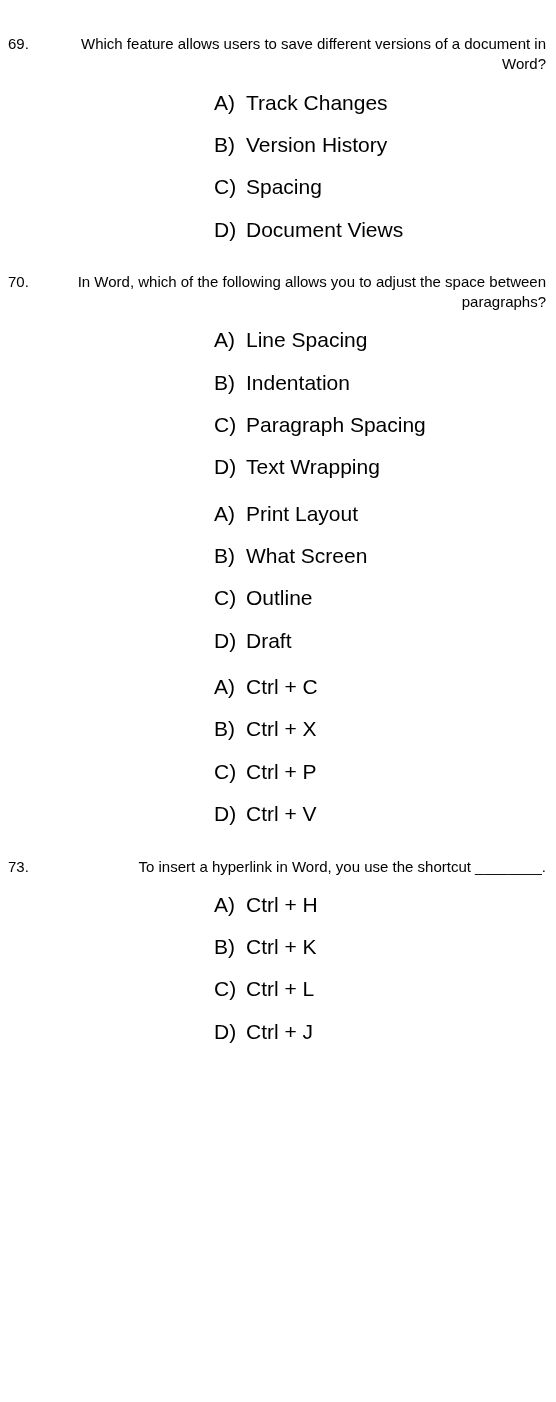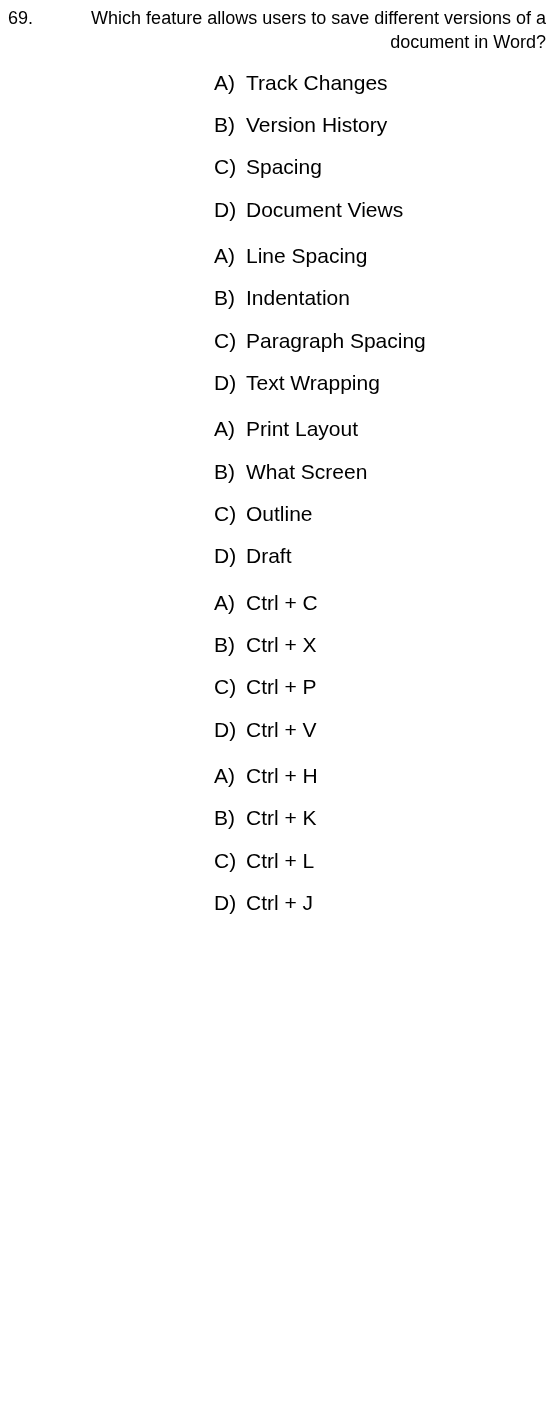--- a/index.html
+++ b/index.html
@@ -10,23 +10,24 @@
       font-family: Arial, Helvetica, sans-serif;
       color: #000000;
       padding: 6px 10px 20px 8px;
     }
     .question {
       margin-bottom: 18px;
     }
     .q-head {
       display: flex;
       align-items: flex-start;
-      font-size: 18px;
+      font-size: 15px;
       line-height: 1.35;
       margin-bottom: 14px;
+      margin-top: 28px;
     }
     .q-number {
       min-width: 34px;
       text-align: left;
     }
     .q-text {
       flex: 1;
       text-align: right;
     }
     .options {
@@ -71,20 +72,24 @@
       <div class="opt-text">Spacing</div>
     </div>
     <div class="option">
       <div class="opt-letter">D)</div>
       <div class="opt-text">Document Views</div>
     </div>
   </div>
 </div>
 
 <div class="question">
+  <div class="q-head">
+    <div class="q-number">70.</div>
+    <div class="q-text">In Word, which of the following allows you to adjust the space between paragraphs?</div>
+  </div>
   <div class="options">
     <div class="option">
       <div class="opt-letter">A)</div>
       <div class="opt-text">Line Spacing</div>
     </div>
     <div class="option">
       <div class="opt-letter">B)</div>
       <div class="opt-text">Indentation</div>
     </div>
     <div class="option">
@@ -134,20 +139,24 @@
       <div class="opt-text">Ctrl + P</div>
     </div>
     <div class="option">
       <div class="opt-letter">D)</div>
       <div class="opt-text">Ctrl + V</div>
     </div>
   </div>
 </div>
 
 <div class="question">
+  <div class="q-head">
+    <div class="q-number">73.</div>
+    <div class="q-text">To insert a hyperlink in Word, you use the shortcut ________.</div>
+  </div>
   <div class="options">
     <div class="option">
       <div class="opt-letter">A)</div>
       <div class="opt-text">Ctrl + H</div>
     </div>
     <div class="option">
       <div class="opt-letter">B)</div>
       <div class="opt-text">Ctrl + K</div>
     </div>
     <div class="option">

